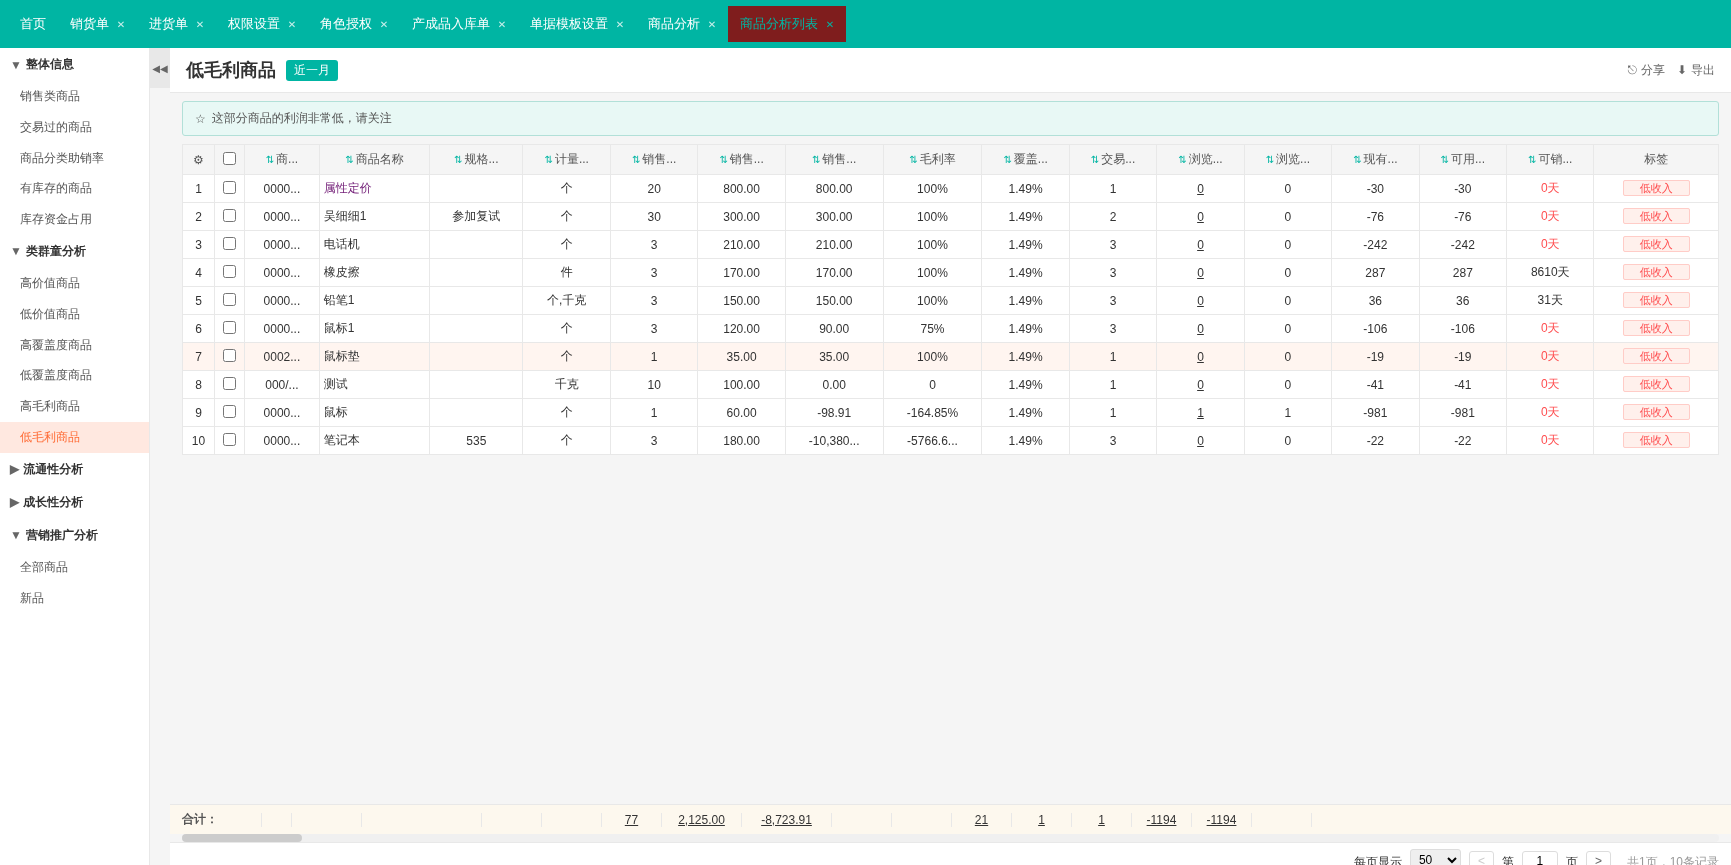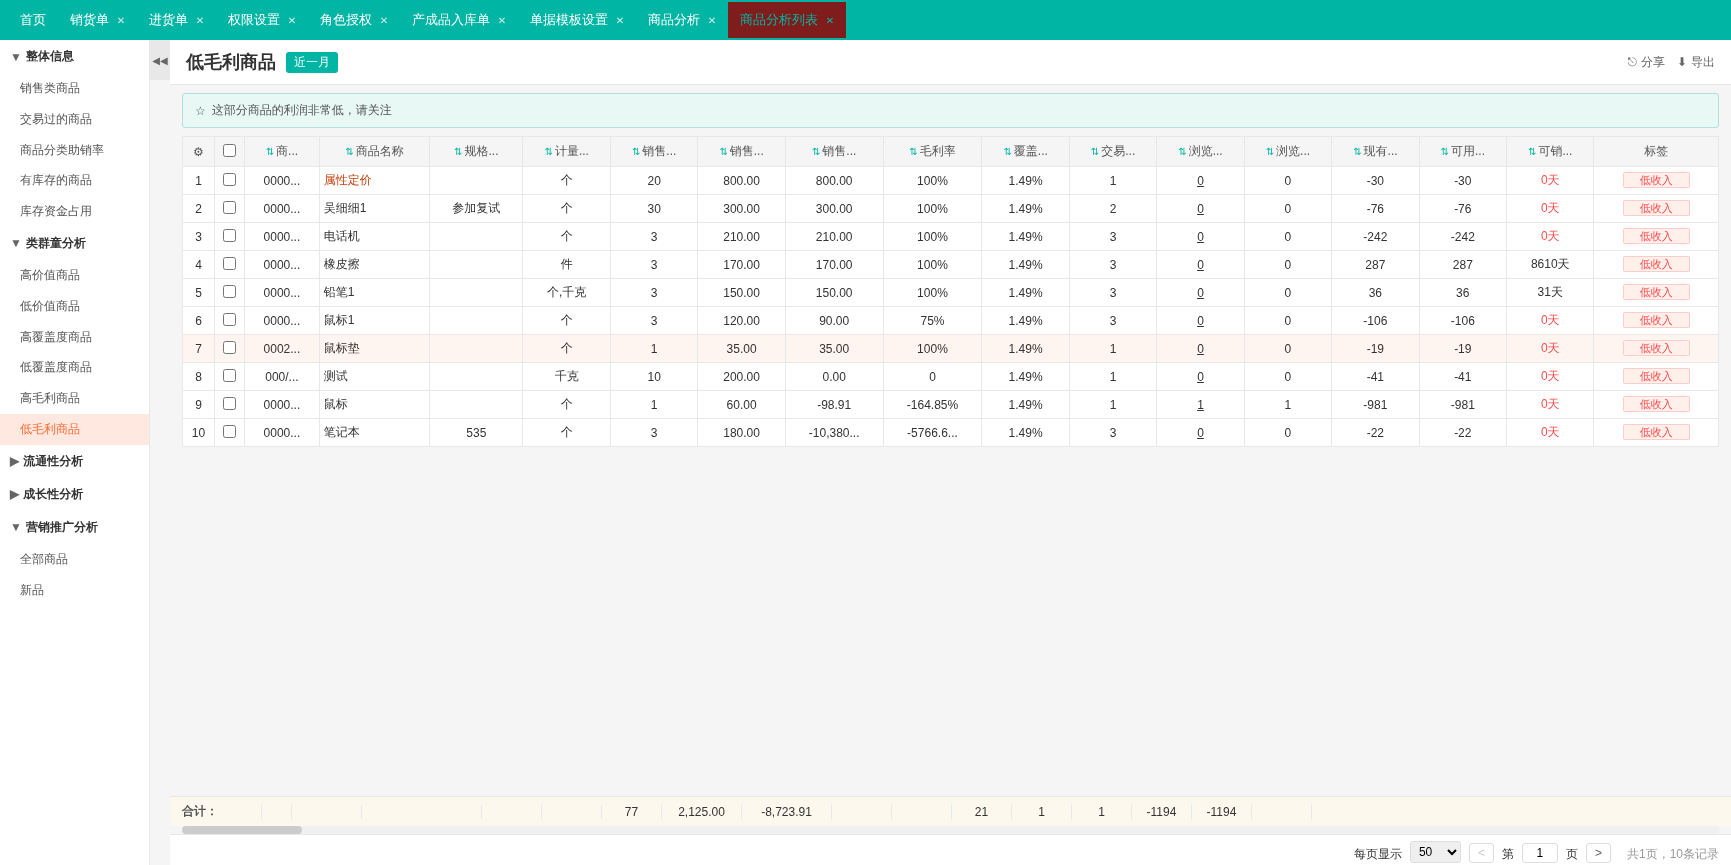--- a/index.html
+++ b/index.html
@@ -3,21 +3,21 @@
   <meta charset="utf-8">
   <style>
     * { box-sizing: border-box; margin: 0; padding: 0; }
     body { font-family: "Microsoft YaHei", "PingFang SC", sans-serif; font-size: 12px; background: #f5f5f5; color: #333; }
     
     
     .top-nav {
       background: #00b5a3;
       display: flex;
       align-items: center;
-      height: 40px;
+      height: 48px;
       padding: 0 8px;
     }
     .nav-item {
       color: #fff;
       padding: 0 12px;
       height: 36px;
       line-height: 36px;
       cursor: pointer;
       font-size: 13px;
       white-space: nowrap;
@@ -198,20 +198,21 @@
       padding: 6px 12px;
       background: #fdf8ee;
       border-top: 1px solid #e8e8e8;
       font-size: 12px;
       gap: 4px;
     }
     .footer-label { font-weight: bold; color: #555; margin-right: 8px; }
     .footer-cells {
       display: flex;
       flex: 1;
+      text-decoration: underline;
     }
     .footer-cell {
       text-align: center;
       color: #333;
       border-right: 1px solid #e8e8e8;
       padding: 0 8px;
     }
 
     
     .pagination-bar {
@@ -479,21 +480,21 @@
                 </div>
             </th>
             <th>标签</th>
           </tr>
         </thead>
         <tbody id="table-body">
         <tr>
       <td>1</td>
       <td class="checkbox-cell"><input type="checkbox" style=""></td>
       <td>0000...</td>
-      <td style="text-align:left;cursor:pointer;color:#c2410c;">属性定价</td>
+      <td style="text-align:left;cursor:pointer;color:#701a75;">属性定价</td>
       <td></td>
       <td>个</td>
       <td>20</td>
       <td>800.00</td>
       <td>800.00</td>
       <td>100%</td>
       <td>1.49%</td>
       <td>1</td>
       <td><span class="underline-link">0</span></td>
       <td>0</td>
@@ -623,21 +624,21 @@
       <td><span class="tag-low-income">低收入</span></td>
     </tr>
             <tr>
       <td>8</td>
       <td class="checkbox-cell"><input type="checkbox" style=""></td>
       <td>000/...</td>
       <td style="text-align:left;cursor:pointer;color:#333;">测试</td>
       <td></td>
       <td>千克</td>
       <td>10</td>
-      <td>200.00</td>
+      <td>100.00</td>
       <td>0.00</td>
       <td>0</td>
       <td>1.49%</td>
       <td>1</td>
       <td><span class="underline-link">0</span></td>
       <td>0</td>
       <td>-41</td>
       <td>-41</td>
       <td class="tag-days-red">0天</td>
       <td><span class="tag-low-income">低收入</span></td>

